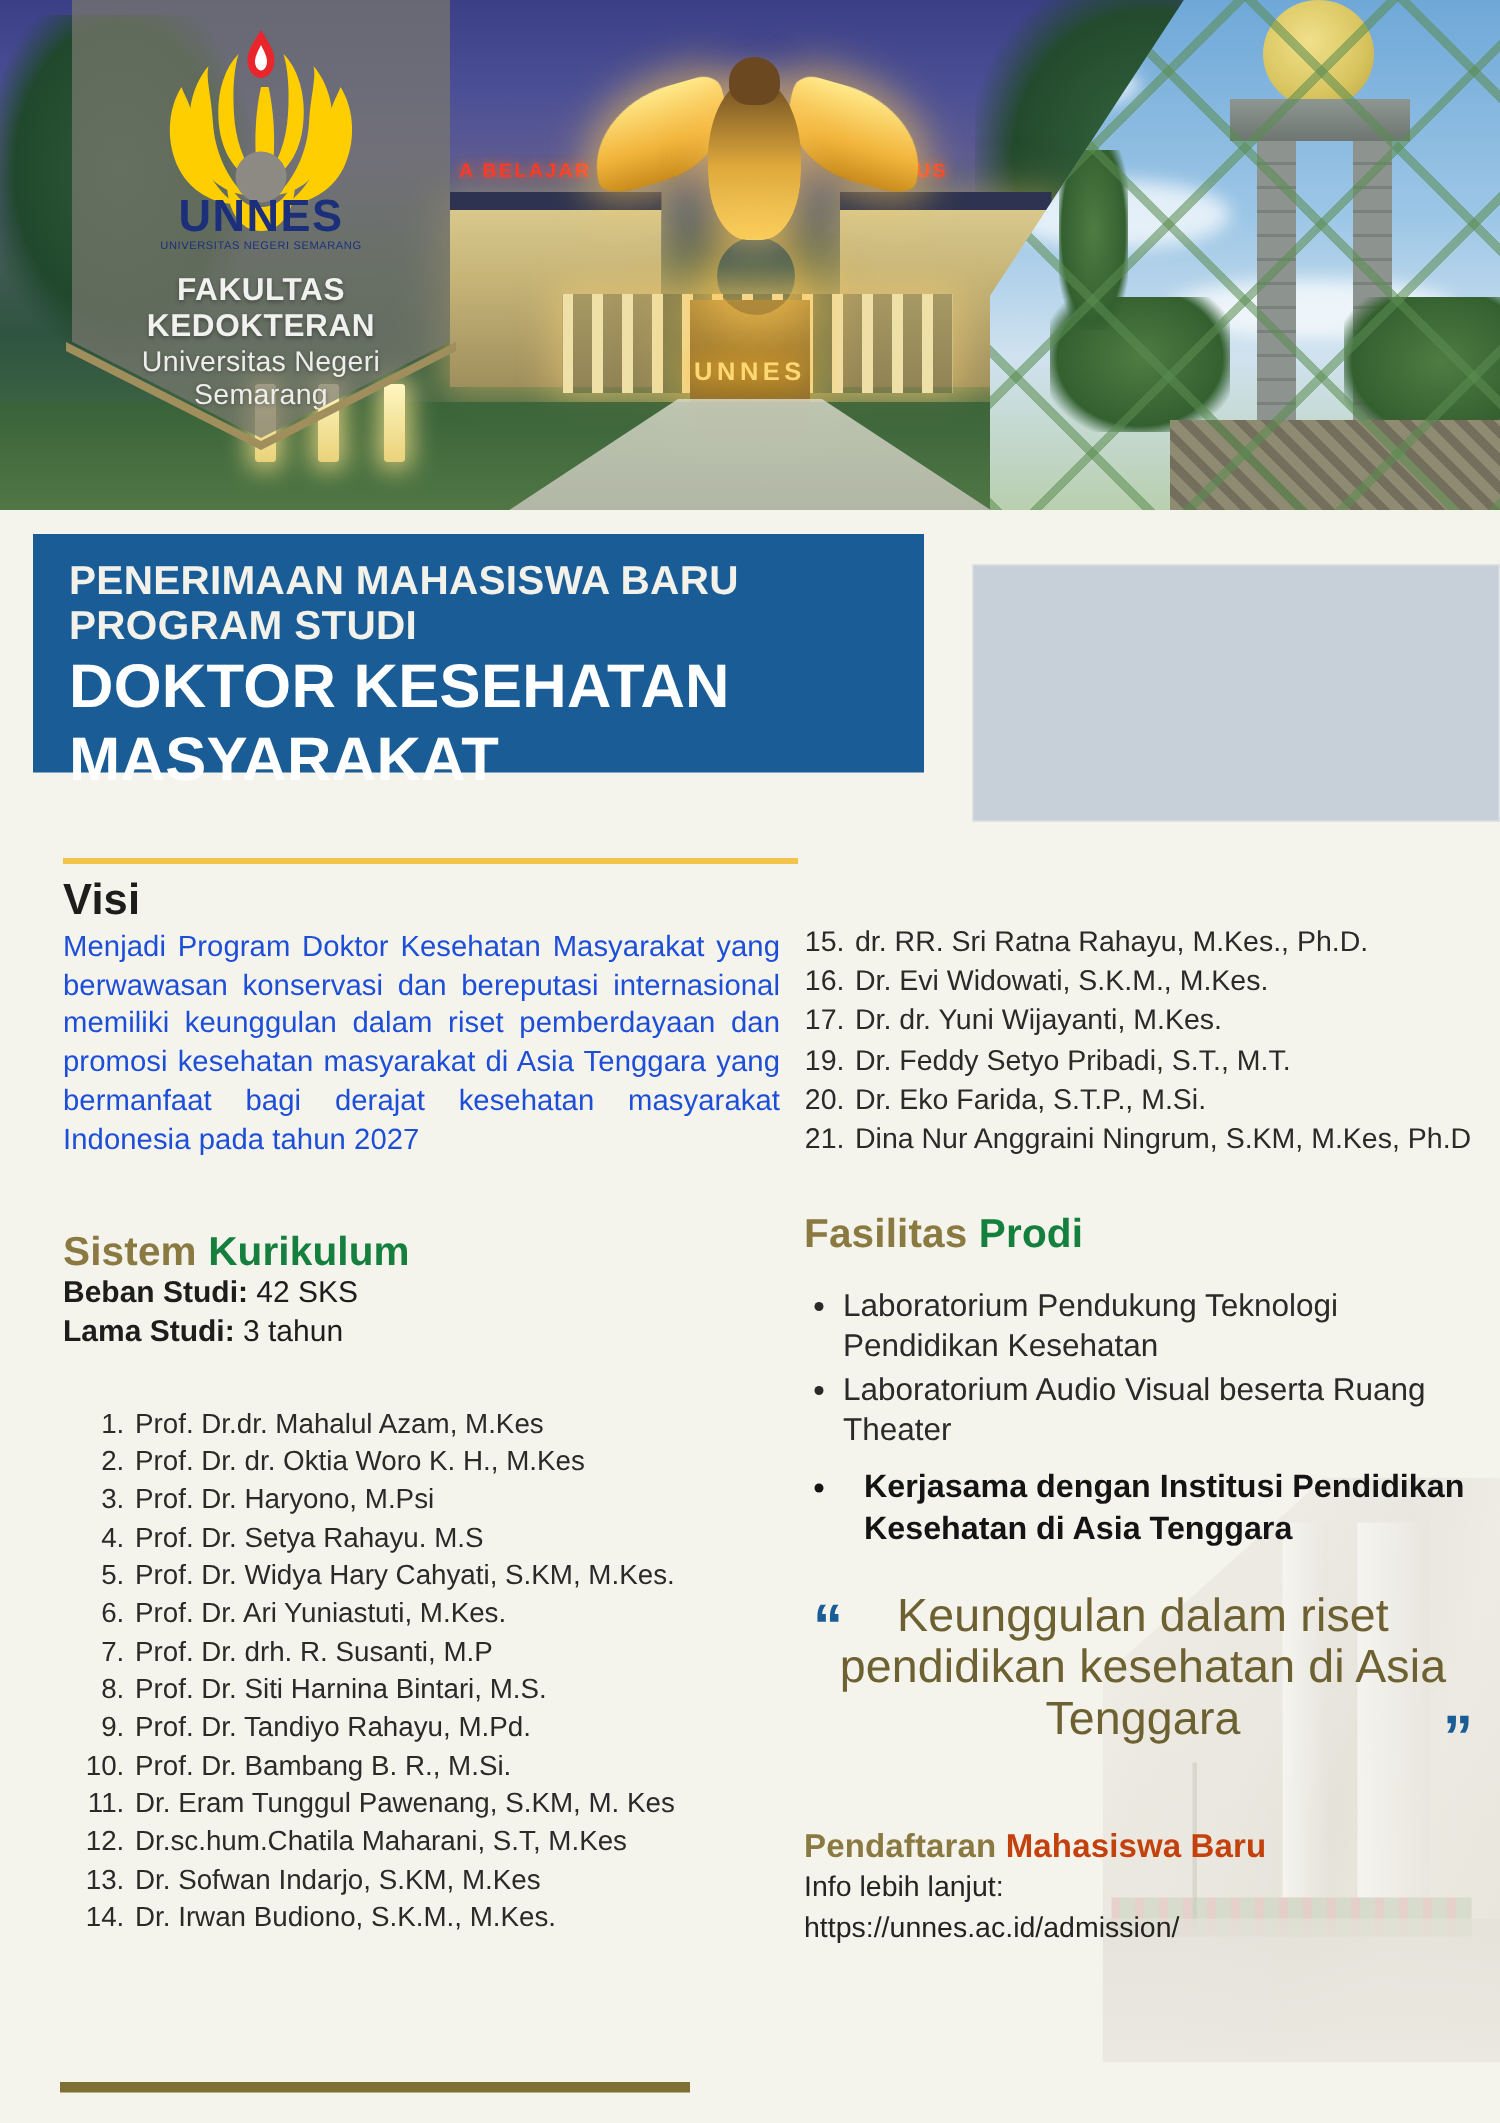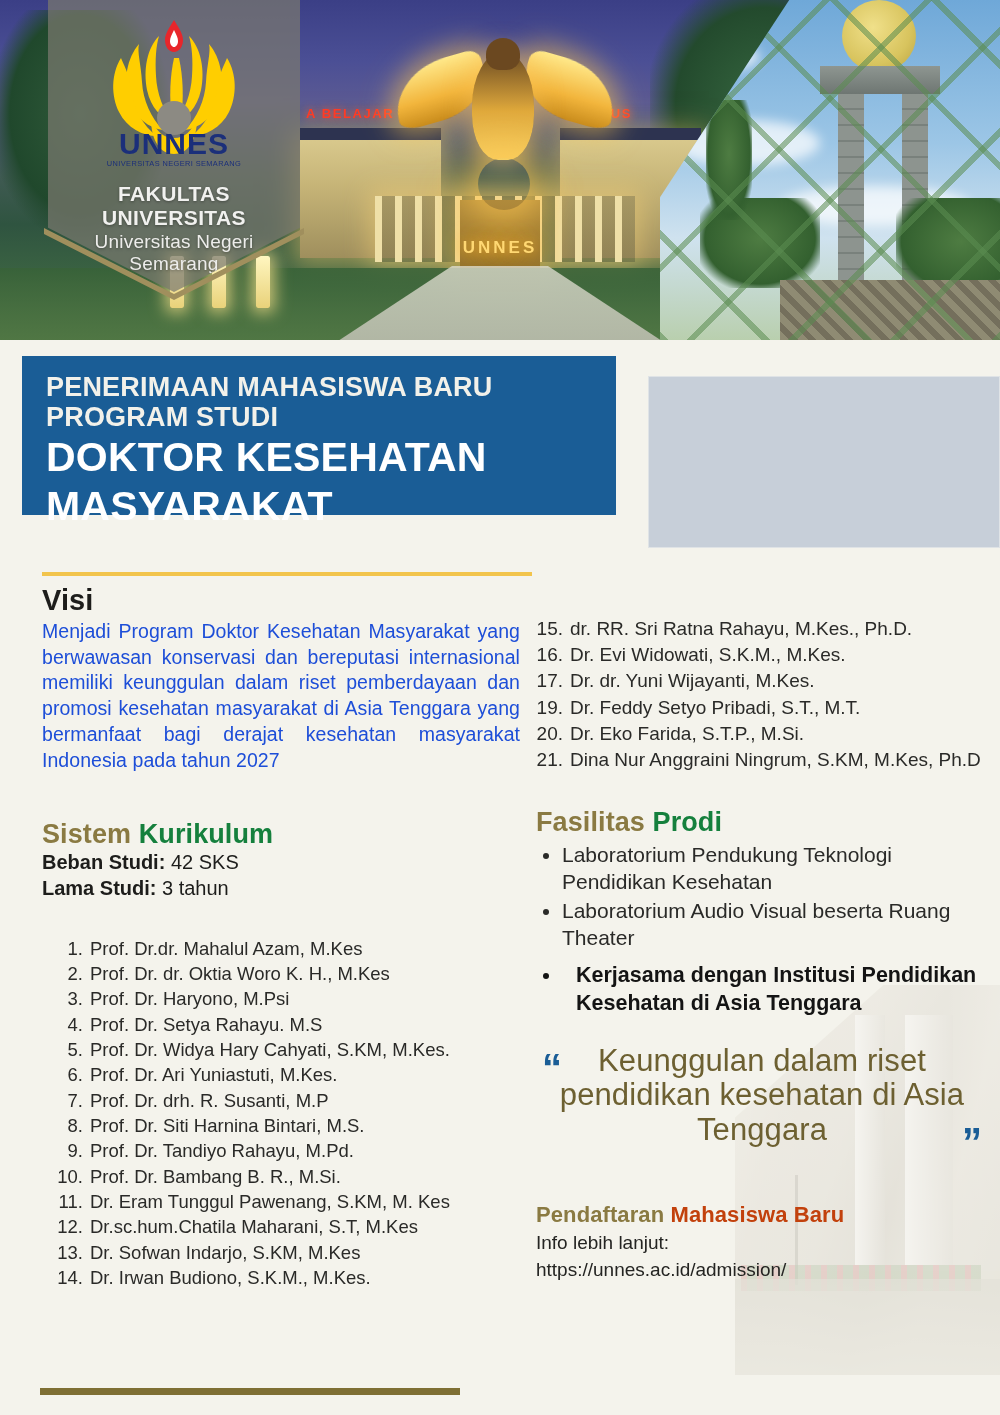--- a/index.html
+++ b/index.html
@@ -286,21 +286,21 @@
   ol.dosen-r {
     list-style: none; padding: 0; margin: 0;
     font-size: 19px; color: #2a2a28; line-height: 1.38;
   }
   ol.dosen-r li { display: flex; }
   ol.dosen-r li .num {
     width: 34px; text-align: right; flex: none; padding-right: 7px;
   }
 
   ul.fasil {
-    margin-top: 4px; padding-left: 26px;
+    margin-top: 20px; padding-left: 26px;
     font-size: 21px; color: #2a2a28; line-height: 1.28;
   }
   ul.fasil li { margin-bottom: 2px; }
   ul.fasil li.strong {
     font-weight: bold; color: #141414; margin-top: 10px;
     padding-left: 14px; font-size: 21.5px; line-height: 1.3;
   }
 
   
   .quote-block {
@@ -423,21 +423,21 @@
             <path d="M22 44 C12 60 12 82 20 98 C28 114 44 122 58 122 C44 112 34 94 32 76 C30 58 24 50 22 44 Z"></path>
             <path d="M128 44 C138 60 138 82 130 98 C122 114 106 122 92 122 C106 112 116 94 118 76 C120 58 126 50 128 44 Z"></path>
             <path d="M52 104 C52 128 62 140 75 140 C88 140 98 128 98 104 C92 118 86 124 75 124 C64 124 58 118 52 104 Z"></path>
           </g>
           <ellipse cx="75" cy="104" rx="17" ry="17" fill="#8c8a83"></ellipse>
           <path d="M75 6 C70 14 66 20 66 26 C66 33 70 38 75 38 C80 38 84 33 84 26 C84 20 80 14 75 6 Z" fill="#E8262B"></path>
           <path d="M75 16 C72.5 21 71 24 71 27 C71 30.5 73 33 75 33 C77 33 79 30.5 79 27 C79 24 77.5 21 75 16 Z" fill="#ffffff"></path>
           <text x="75" y="140" text-anchor="middle" font-family="Liberation Sans, sans-serif" font-size="30" font-weight="bold" fill="#1b2f7a" letter-spacing="1">UNNES</text>
           <text x="75" y="152" text-anchor="middle" font-family="Liberation Sans, sans-serif" font-size="7.4" fill="#1b2f7a" letter-spacing=".4">UNIVERSITAS NEGERI SEMARANG</text>
         </svg>
-        <div class="fak-title">FAKULTAS UNIVERSITAS</div>
+        <div class="fak-title">FAKULTAS KEDOKTERAN</div>
         <div class="fak-sub">Universitas Negeri Semarang</div>
       </div>
     </div>
   </div>
 
   <div class="title-box">
     <div class="t-small">PENERIMAAN MAHASISWA BARU</div>
     <div class="t-small">PROGRAM STUDI</div>
     <div class="t-big">DOKTOR KESEHATAN</div>
     <div class="t-big">MASYARAKAT</div>

